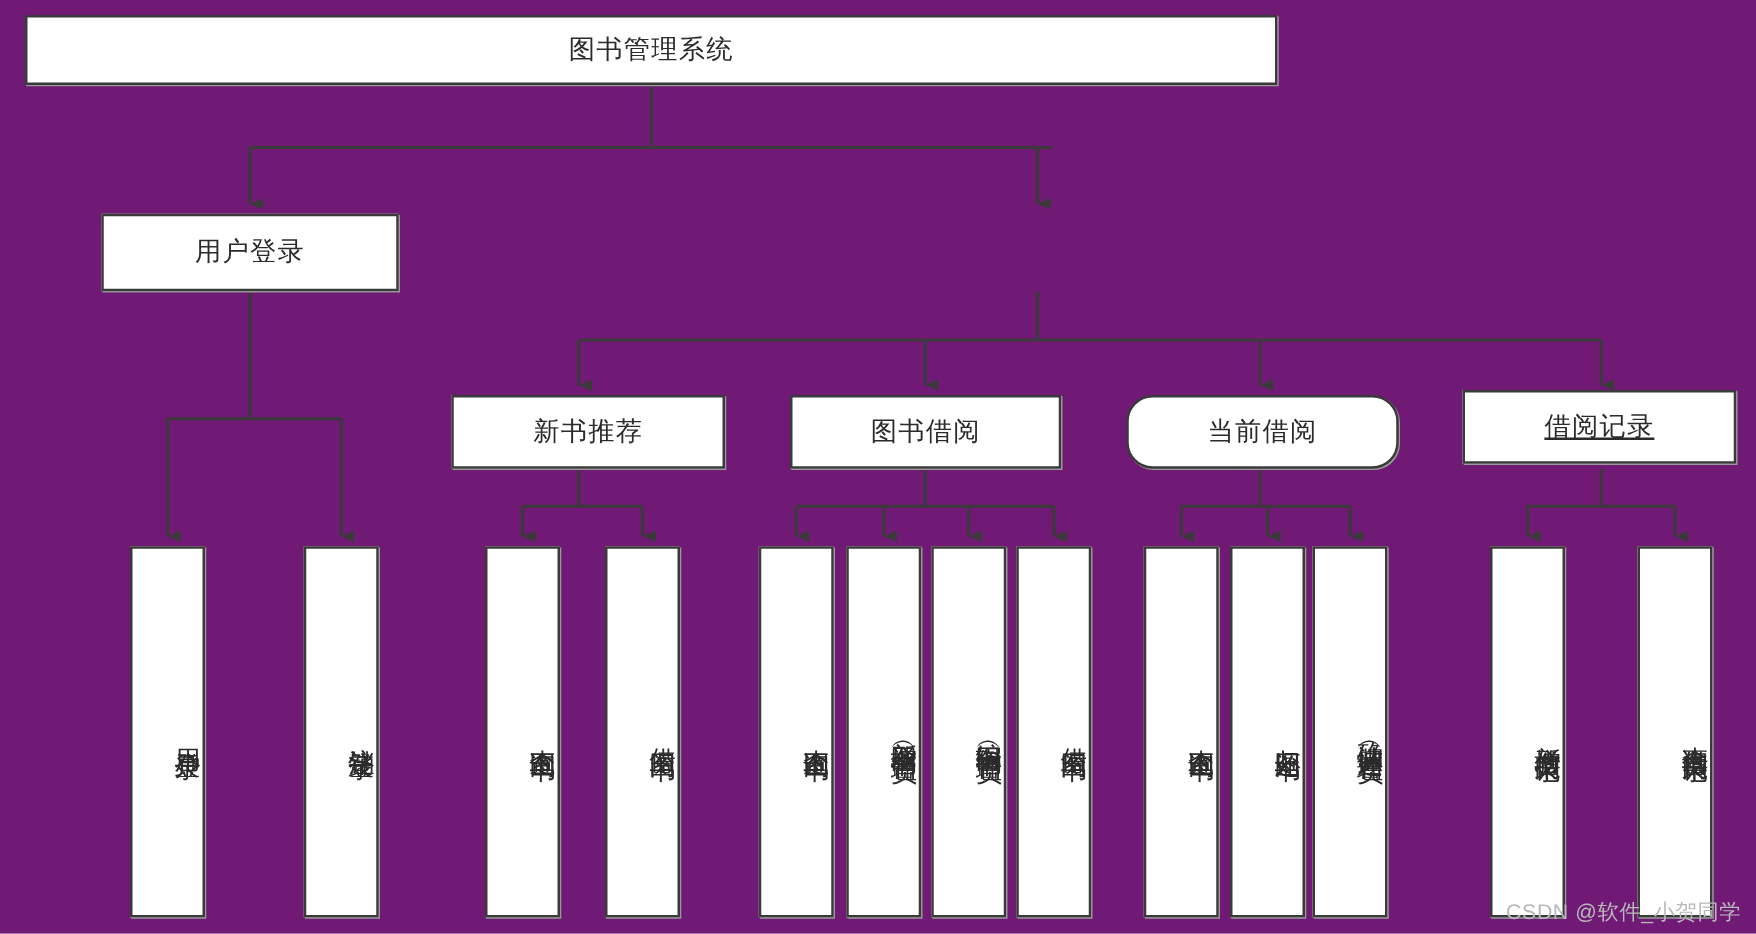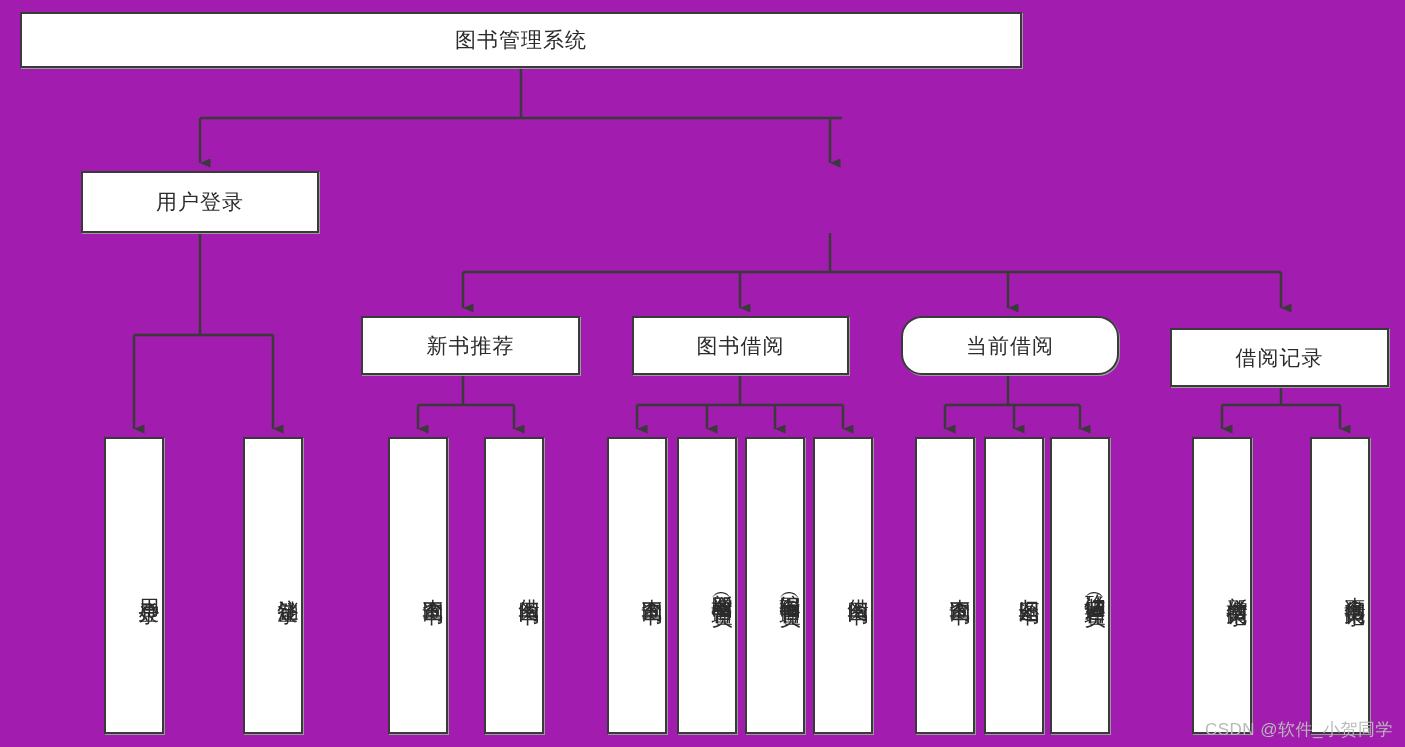--- a/index.html
+++ b/index.html
@@ -7,21 +7,21 @@
     padding: 0;
     background: #ffffff;
   }
   body {
     font-family: "Liberation Sans", "DejaVu Sans", sans-serif;
   }
   #canvas {
     position: relative;
     width: 1405px;
     height: 747px;
-    background: #a21caf;
+    background: #701a75;
     overflow: hidden;
   }
   #wires {
     position: absolute;
     left: 0;
     top: 0;
     width: 1405px;
     height: 747px;
     pointer-events: none;
   }
@@ -135,21 +135,21 @@
 
   <div class="node horiz" style="left: 361px; top: 316px; width: 219px; height: 59px;">
     <span>新书推荐</span>
   </div>
   <div class="node horiz" style="left: 632px; top: 316px; width: 217px; height: 59px;">
     <span>图书借阅</span>
   </div>
   <div class="node horiz" style="left: 901px; top: 316px; width: 218px; height: 59px; border-radius: 21px;">
     <span>当前借阅</span>
   </div>
-  <div class="node horiz" style="left: 1170px; top: 328px; width: 219px; height: 59px;">
+  <div class="node horiz" style="left: 1170px; top: 312px; width: 219px; height: 59px; text-decoration: underline;">
     <span>借阅记录</span>
   </div>
 
   <div class="node vert" style="left: 104px; top: 437px; width: 60px; height: 297px;">
     <span class="vtext">用户登录</span>
   </div>
   <div class="node vert" style="left: 243px; top: 437px; width: 60px; height: 297px;">
     <span class="vtext">注销登录</span>
   </div>
   <div class="node vert" style="left: 388px; top: 437px; width: 60px; height: 297px;">

